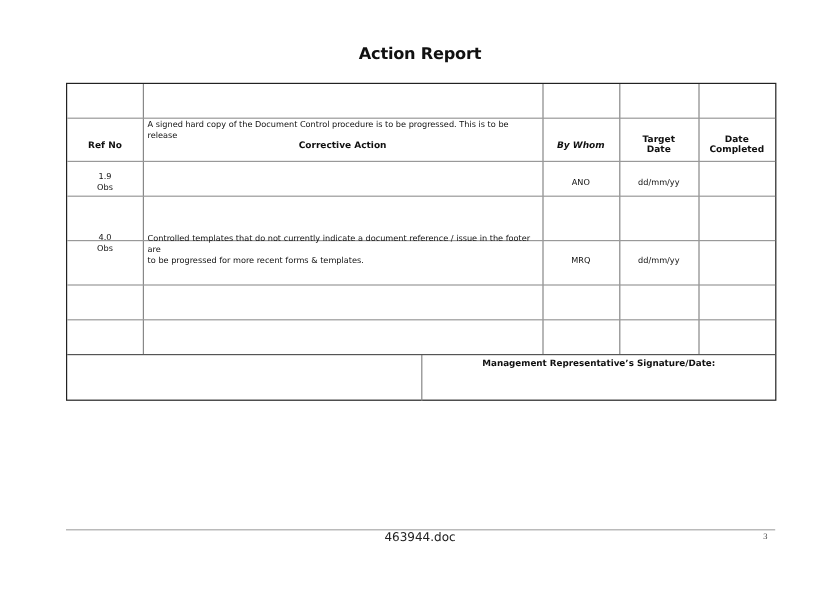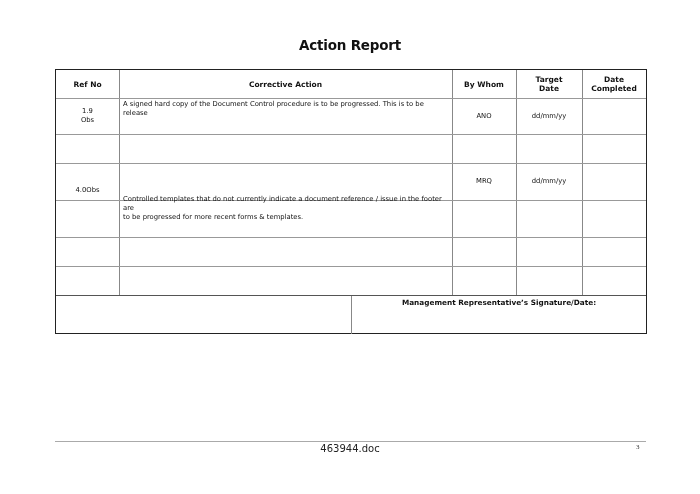--- a/index.html
+++ b/index.html
@@ -1,21 +1,21 @@
 <!DOCTYPE html>
 <html><head>
 <meta charset="utf-8">
 <style>
   html, body { margin: 0; padding: 0; background: #ffffff; }
   body { width: 700px; height: 494px; position: relative; overflow: hidden; font-family: "DejaVu Sans", sans-serif; color: #111; }
   .title { position: absolute; left: 0; width: 700px; top: 37px; text-align: center; font-weight: bold; font-size: 13.5px; letter-spacing: -0.2px; }
   .tbl { position: absolute; left: 55px; top: 69px; width: 592px; height: 265px; border: 1.5px solid #222; box-sizing: border-box; }
   .vl { position: absolute; width: 0; border-left: 1px solid #888; }
   .hl { position: absolute; height: 0; border-top: 1px solid #999; }
-  .cell { position: absolute; display: flex; align-items: center; justify-content: center; text-align: left; box-sizing: border-box; }
+  .cell { position: absolute; display: flex; align-items: center; justify-content: center; text-align: left; box-sizing: border-box; margin-top: 36px; }
   .hdr { font-weight: bold; font-size: 7.5px; line-height: 9px; }
   .txt { font-size: 6.8px; line-height: 9px; }
   .action { position: absolute; font-size: 6.8px; line-height: 9px; text-align: left; }
   .sig { position: absolute; font-weight: bold; font-size: 7.3px; text-align: center; }
   .footline { position: absolute; left: 55px; top: 441px; width: 591px; border-top: 1px solid #aaa; }
   .footname { position: absolute; left: 0; width: 700px; top: 443px; text-align: center; font-size: 10px; color: #222; }
   .pagenum { position: absolute; left: 636px; top: 443px; font-size: 7px; font-family: "Liberation Serif", serif; color: #333; }
 </style>
 </head>
 <body>
@@ -33,42 +33,42 @@
   <div class="hl" style="left:0; top:28px; width:590px;"></div>
   <div class="hl" style="left:0; top:64px; width:590px;"></div>
   <div class="hl" style="left:0; top:93px; width:590px;"></div>
   <div class="hl" style="left:0; top:130px; width:590px;"></div>
   <div class="hl" style="left:0; top:167px; width:590px;"></div>
   <div class="hl" style="left:0; top:196px; width:590px;"></div>
   <div class="hl" style="left:0; top:225px; width:590px; border-top-color:#555;"></div>
 
   <div class="cell hdr" style="left:0; top:0; width:63px; height:28px;">Ref No</div>
   <div class="cell hdr" style="left:63px; top:0; width:333px; height:28px;">Corrective Action</div>
-  <div class="cell hdr" style="left:396px; top:0; width:64px; height:28px;">By Whom</div>
+  <div class="cell hdr" style="left:396px; top:0; width:64px; height:28px;font-style:italic;">By Whom</div>
   <div class="cell hdr" style="left:460px; top:0; width:66px; height:28px; flex-direction:column;">
     <span>Target</span>
     <span>Date</span>
   </div>
   <div class="cell hdr" style="left:526px; top:0; width:64px; height:28px; flex-direction:column;">
     <span>Date</span>
     <span>Completed</span>
   </div>
 
   <div class="cell txt" style="left:0; top:28px; width:63px; height:36px; flex-direction:column;">
     <span>1.9</span>
     <span>Obs</span>
   </div>
   <div class="action" style="left:67px; top:30px; width:326px;">
     <div>A signed hard copy of the Document Control procedure is to be progressed. This is to be release</div>
   </div>
   <div class="cell txt" style="left:396px; top:28px; width:64px; height:36px;">ANO</div>
   <div class="cell txt" style="left:460px; top:28px; width:66px; height:36px;">dd/mm/yy</div>
   <div class="cell txt" style="left:526px; top:28px; width:64px; height:36px;"></div>
 
-  <div class="cell txt" style="left:0; top:102px; width:63px; height:37px; flex-direction:row;">
+  <div class="cell txt" style="left:0; top:78px; width:63px; height:37px; flex-direction:column;">
     <span>4.0</span>
     <span>Obs</span>
   </div>
   <div class="action" style="left:67px; top:94px; width:326px;margin-top:31px;">
     <div>Controlled templates that do not currently indicate a document reference / issue in the footer are</div>
     <div>to be progressed for more recent forms &amp; templates.</div>
   </div>
   <div class="cell txt" style="left:396px; top:93px; width:64px; height:37px;">MRQ</div>
   <div class="cell txt" style="left:460px; top:93px; width:66px; height:37px;">dd/mm/yy</div>
   <div class="cell txt" style="left:526px; top:93px; width:64px; height:37px;"></div>

